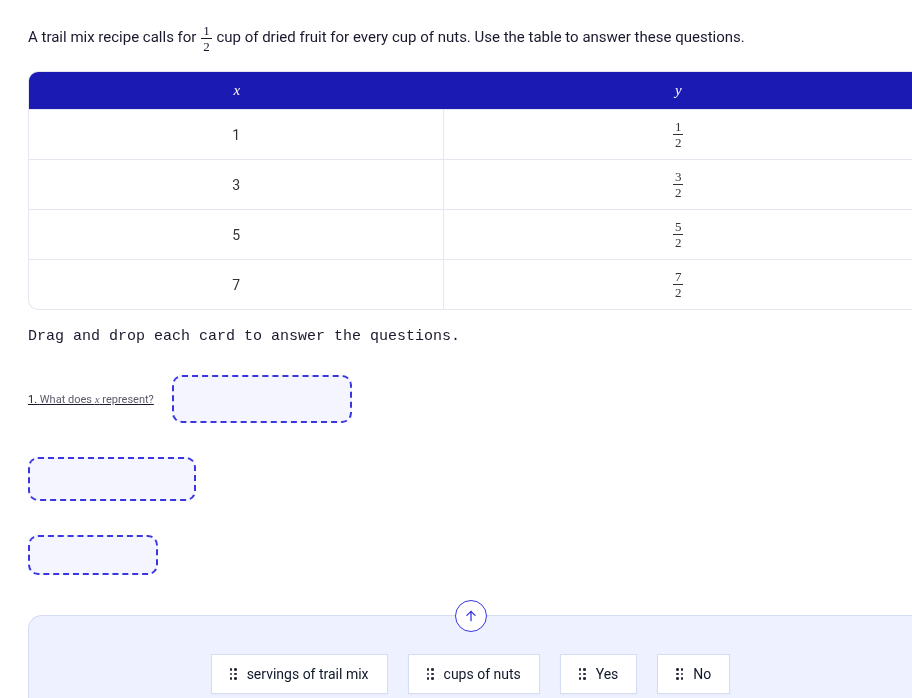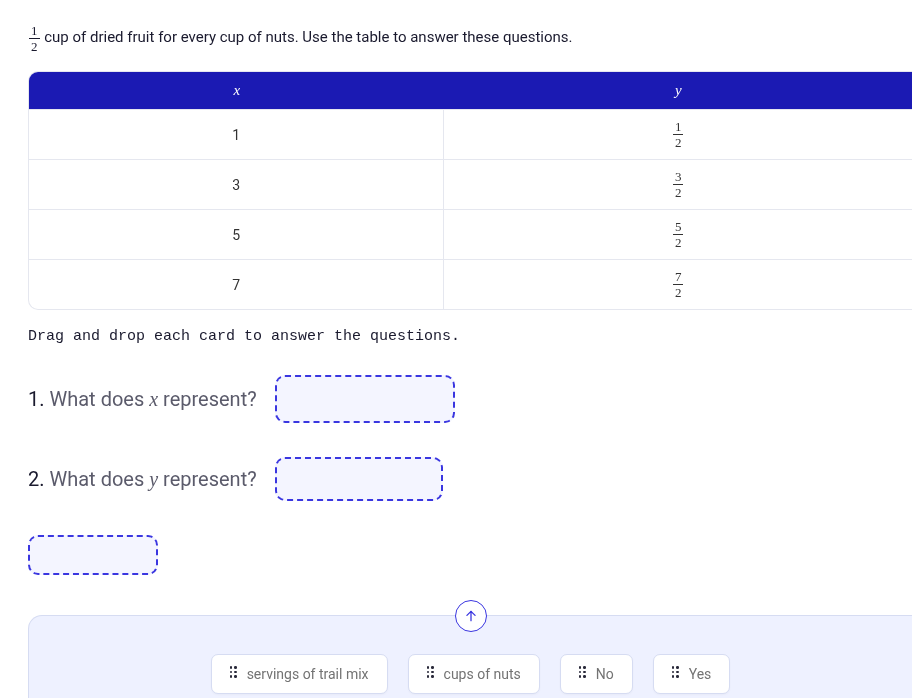--- a/index.html
+++ b/index.html
@@ -50,21 +50,21 @@
     padding: 10px;
     border-top: 1px solid #e5e7ef;
     font-size: 14px;
     color: #333;
   }
   .data-table tr td:first-child { border-right: 1px solid #e5e7ef; }
 
   .instr { margin: 18px 0 30px; font-family: Liberation Mono, monospace; }
 
   .q-row { display: flex; align-items: center; margin-bottom: 34px; }
-  .q-label { margin-right: 18px; font-size: 20px; }
+  .q-label { margin-right: 18px; font-size: 11px; text-decoration: underline; }
   .q-num { font-weight: 400; color: #1a1a2e;}
   .q-text { color: #5b5b6b; }
   .mathvar { font-family: Georgia, "Times New Roman", serif; font-style: italic; }
 
   .drop-slot {
     width: 180px;
     height: 48px;
     border: 2px dashed #3a36e0;
     border-radius: 10px;
     background: #f4f5ff;
@@ -97,47 +97,47 @@
     color: #3a36e0;
     display: flex;
     align-items: center;
     justify-content: center;
     font-size: 17px;
     cursor: pointer;
   }
   .card {
     background: #fff;
     border: 1px solid #d6dcf2;
-    border-radius: 7px;
+    border-radius: 0;
     padding: 11px 18px;
     display: flex;
-    align-items: flex-start;
+    align-items: center;
     gap: 10px;
     font-size: 14px;
-    color: #737373;
+    color: #0f172a;
     cursor: grab;
     box-shadow: 0 1px 2px rgba(0,0,0,0.03);
   }
   .grip {
     display: inline-grid;
     grid-template-columns: repeat(2, 2.5px);
     grid-template-rows: repeat(3, 2.5px);
     gap: 2px;
   }
   .grip span {
     width: 2.5px; height: 2.5px;
     background: #2a2a3a;
     border-radius: 50%;
   }
 </style>
 </head>
 <body>
 
 <div class="intro">
-  <span class="frac"><span class="num">1</span><span class="den">2</span></span><span> cup of dried fruit for every cup of nuts. Use the table to answer these questions.</span>
+  <span>A trail mix recipe calls for </span><span class="frac"><span class="num">1</span><span class="den">2</span></span><span> cup of dried fruit for every cup of nuts. Use the table to answer these questions.</span>
 </div>
 
 <table class="data-table">
   <thead>
     <tr>
       <th>x</th>
       <th>y</th>
     </tr>
   </thead>
   <tbody>
@@ -166,26 +166,20 @@
   <div class="q-label">
     <span class="q-num">1.</span>
     <span class="q-text">
       <span>What does </span><span class="mathvar">x</span><span> represent?</span>
     </span>
   </div>
   <div class="drop-slot"></div>
 </div>
 
 <div class="q-row">
-  <div class="q-label">
-    <span class="q-num">2.</span>
-    <span class="q-text">
-      <span>What does </span><span class="mathvar">y</span><span> represent?</span>
-    </span>
-  </div>
   <div class="drop-slot sm"></div>
 </div>
 
 <div class="q-row">
   <div class="drop-slot xs"></div>
 </div>
 
 <div class="card-tray">
   <div class="tray-arrow">
     <svg width="14" height="14" viewBox="0 0 24 24" fill="none" stroke="currentColor" stroke-width="2.2" stroke-linecap="round" stroke-linejoin="round">
@@ -217,26 +211,26 @@
   </div>
   <div class="card">
     <span class="grip">
         <span></span>
         <span></span>
         <span></span>
         <span></span>
         <span></span>
         <span></span>
       </span>
+    <span>Yes</span>
+  </div>
+  <div class="card">
+    <span class="grip">
+        <span></span>
+        <span></span>
+        <span></span>
+        <span></span>
+        <span></span>
+        <span></span>
+      </span>
     <span>No</span>
   </div>
-  <div class="card">
-    <span class="grip">
-        <span></span>
-        <span></span>
-        <span></span>
-        <span></span>
-        <span></span>
-        <span></span>
-      </span>
-    <span>Yes</span>
-  </div>
 </div>
 
 </body></html>

